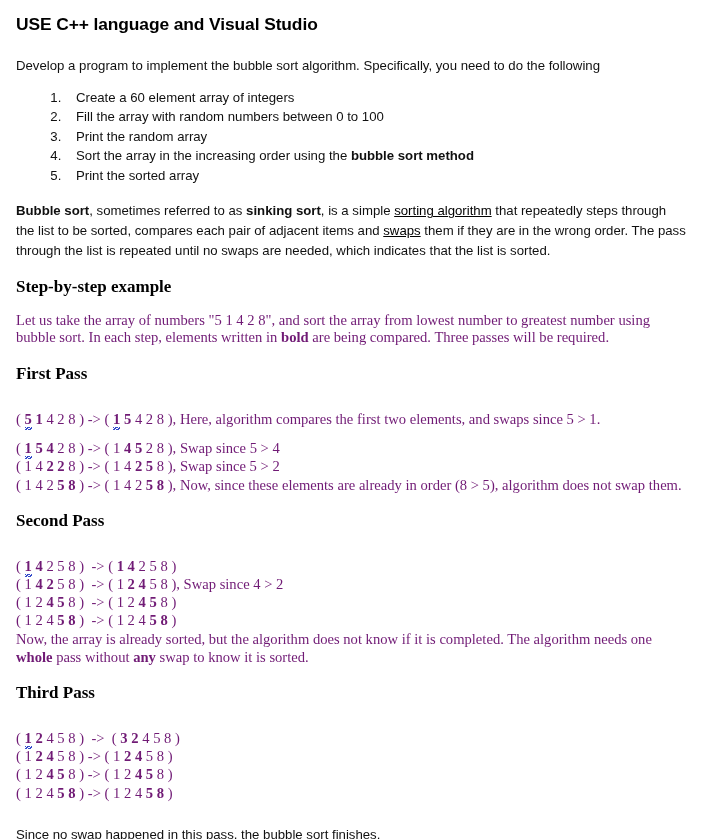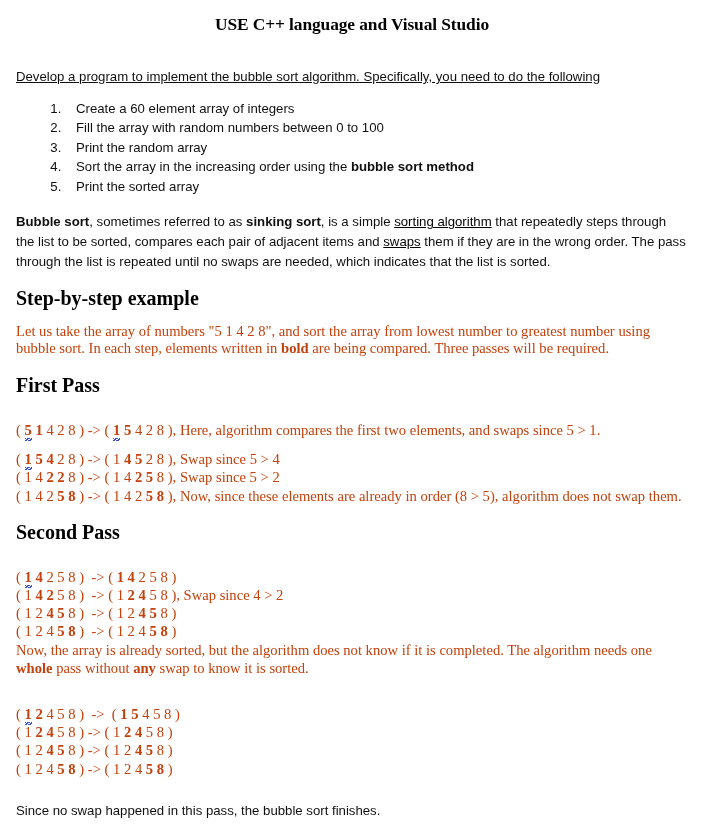--- a/index.html
+++ b/index.html
@@ -26,33 +26,31 @@
 
   
   .sans {
     font-family: "Liberation Sans", sans-serif;
     font-size: 13.2px;
     line-height: 20.5px;
     color: #101010;
   }
 
   .doc-title {
-    font-family: Liberation Serif, serif;
+    font-family: Liberation Sans, sans-serif;
     font-weight: bold;
     font-size: 17.4px;
     line-height: 22px;
-    text-align: center;
     margin: 13px 0 0 0;
     letter-spacing: -0.1px;
     color: #000;
   }
 
   .intro {
-    margin: 32px 0 0 0;
-    text-decoration: underline;
+    margin: 21px 0 0 0;
   }
 
   ol.task-list {
     margin: 11px 0 0 0;
     padding: 0 0 0 49px;
     list-style-position: outside;
   }
   ol.task-list li {
     margin: 0 0 0 0;
     padding-left: 11px;
@@ -67,27 +65,27 @@
   a.xlink {
     color: #000000;
     text-decoration: underline;
   }
 
   
   .serif {
     font-family: "Liberation Serif", "DejaVu Serif", serif;
     font-size: 14.6px;
     line-height: 17.6px;
-    color: #c2410c;
+    color: #701a75;
   }
 
   .sec-head {
     font-family: "Liberation Serif", "DejaVu Serif", serif;
     font-weight: bold;
-    font-size: 20px;
+    font-size: 17px;
     line-height: 16px;
   }
 
   .h-step   { margin: 18px 0 0 0; }
   .p-letus  { margin: 17px 0 0 0; }
   .h-first  { margin: 19px 0 12px 0; }
   .h-second { margin: 19px 0 0 0; }
   .h-third  { margin: 19px 0 0 0; }
 
   .pass-block {
@@ -162,22 +160,23 @@
 
   <div class="sec-head h-second">Second Pass</div>
   <div class="serif pass-block">
       <div class="pass-line">( <b class="squiggle">1</b> <b>4</b> 2 5 8 )  -&gt; ( <b>1 4</b> 2 5 8 )</div>
       <div class="pass-line">( 1 <b>4 2</b> 5 8 )  -&gt; ( 1 <b>2 4</b> 5 8 ), Swap since 4 &gt; 2</div>
       <div class="pass-line">( 1 2 <b>4 5</b> 8 )  -&gt; ( 1 2 <b>4 5</b> 8 )</div>
       <div class="pass-line">( 1 2 4 <b>5 8</b> )  -&gt; ( 1 2 4 <b>5 8</b> )</div>
     </div>
   <p class="serif pass-note"><span>Now, the array is already sorted, but the algorithm does not know if it is completed. The algorithm needs one </span><b>whole</b><span> pass without </span><b>any</b><span> swap to know it is sorted.</span></p>
 
+  <div class="sec-head h-third">Third Pass</div>
   <div class="serif pass-block">
-      <div class="pass-line">( <b class="squiggle">1</b> <b>2</b> 4 5 8 )  -&gt;  ( <b>1 5</b> 4 5 8 )</div>
+      <div class="pass-line">( <b class="squiggle">1</b> <b>2</b> 4 5 8 )  -&gt;  ( <b>3 2</b> 4 5 8 )</div>
       <div class="pass-line">( 1 <b>2 4</b> 5 8 ) -&gt; ( 1 <b>2 4</b> 5 8 )</div>
       <div class="pass-line">( 1 2 <b>4 5</b> 8 ) -&gt; ( 1 2 <b>4 5</b> 8 )</div>
       <div class="pass-line">( 1 2 4 <b>5 8</b> ) -&gt; ( 1 2 4 <b>5 8</b> )</div>
     </div>
 
   <p class="sans closing">Since no swap happened in this pass, the bubble sort finishes.</p>
 
 </div>
 
 </body></html>

